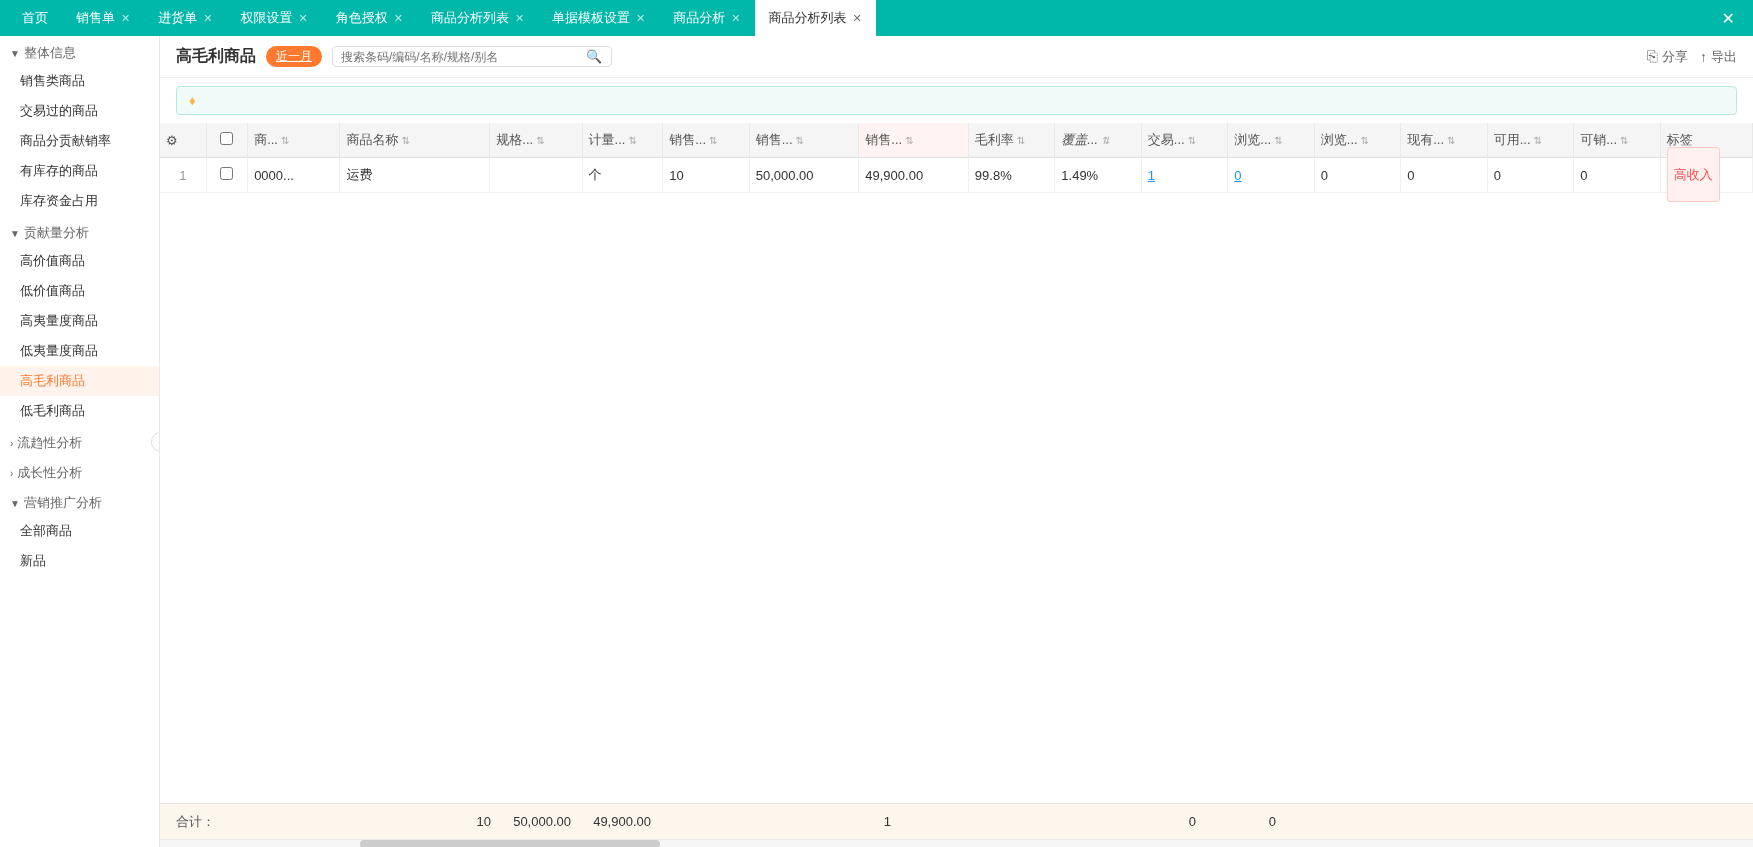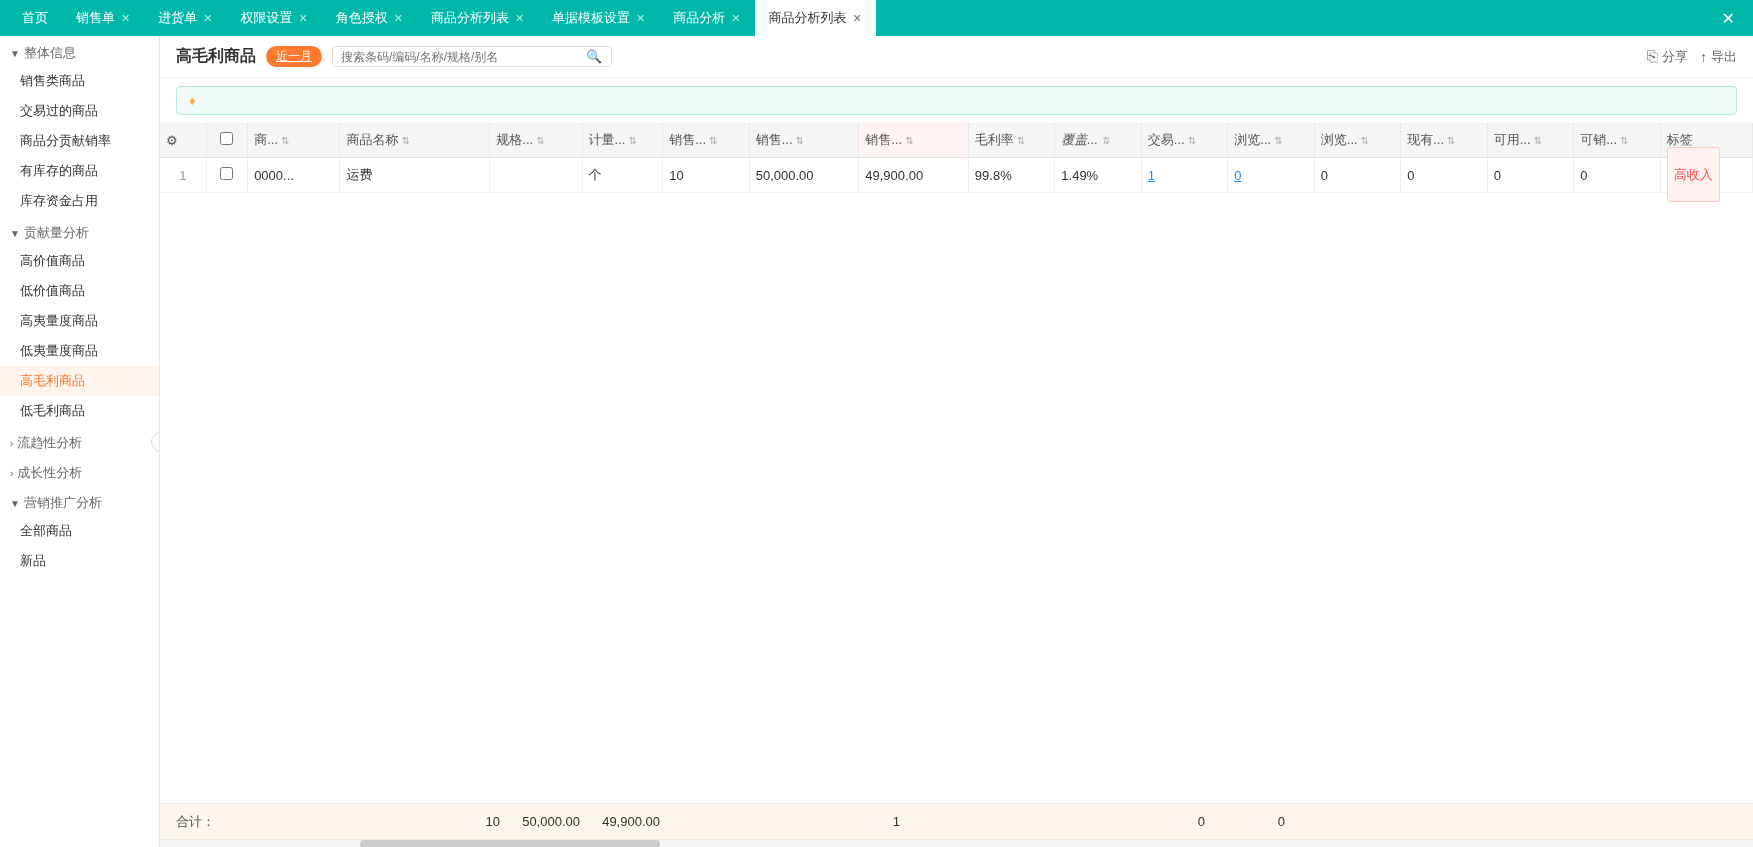--- a/index.html
+++ b/index.html
@@ -229,21 +229,21 @@
     }
     .link-cell { color: #1890ff; cursor: pointer; text-decoration: underline; }
 
     
     .table-footer {
       background: #fdf6ec;
       border-top: 1px solid #e8e8e8;
       padding: 8px 16px;
       display: flex;
       align-items: center;
-      gap: 25px;
+      gap: 16px;
       font-size: 12px;
       color: #555;
       min-height: 36px;
     }
     .footer-label { color: #555; }
     .footer-values {
       display: flex;
       gap: 0;
       flex: 1;
     }

